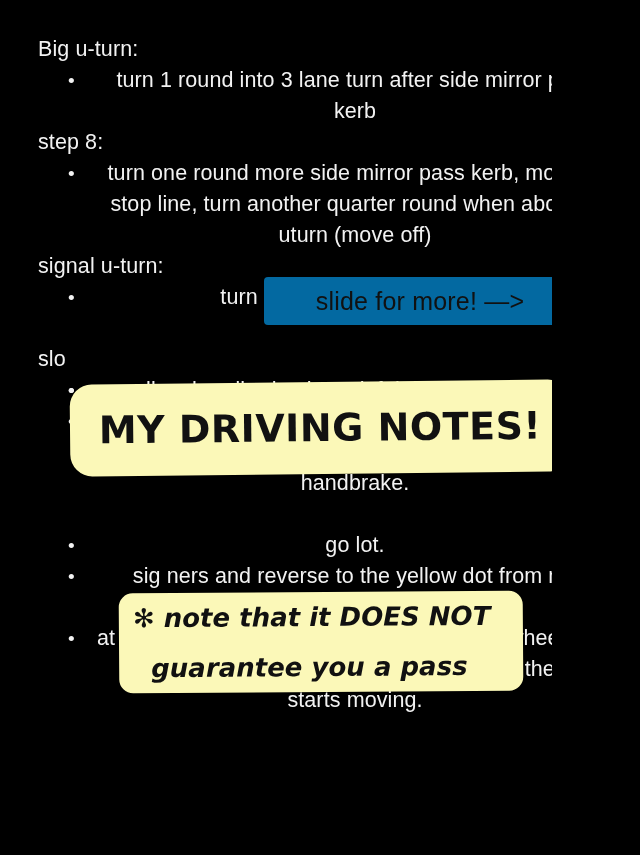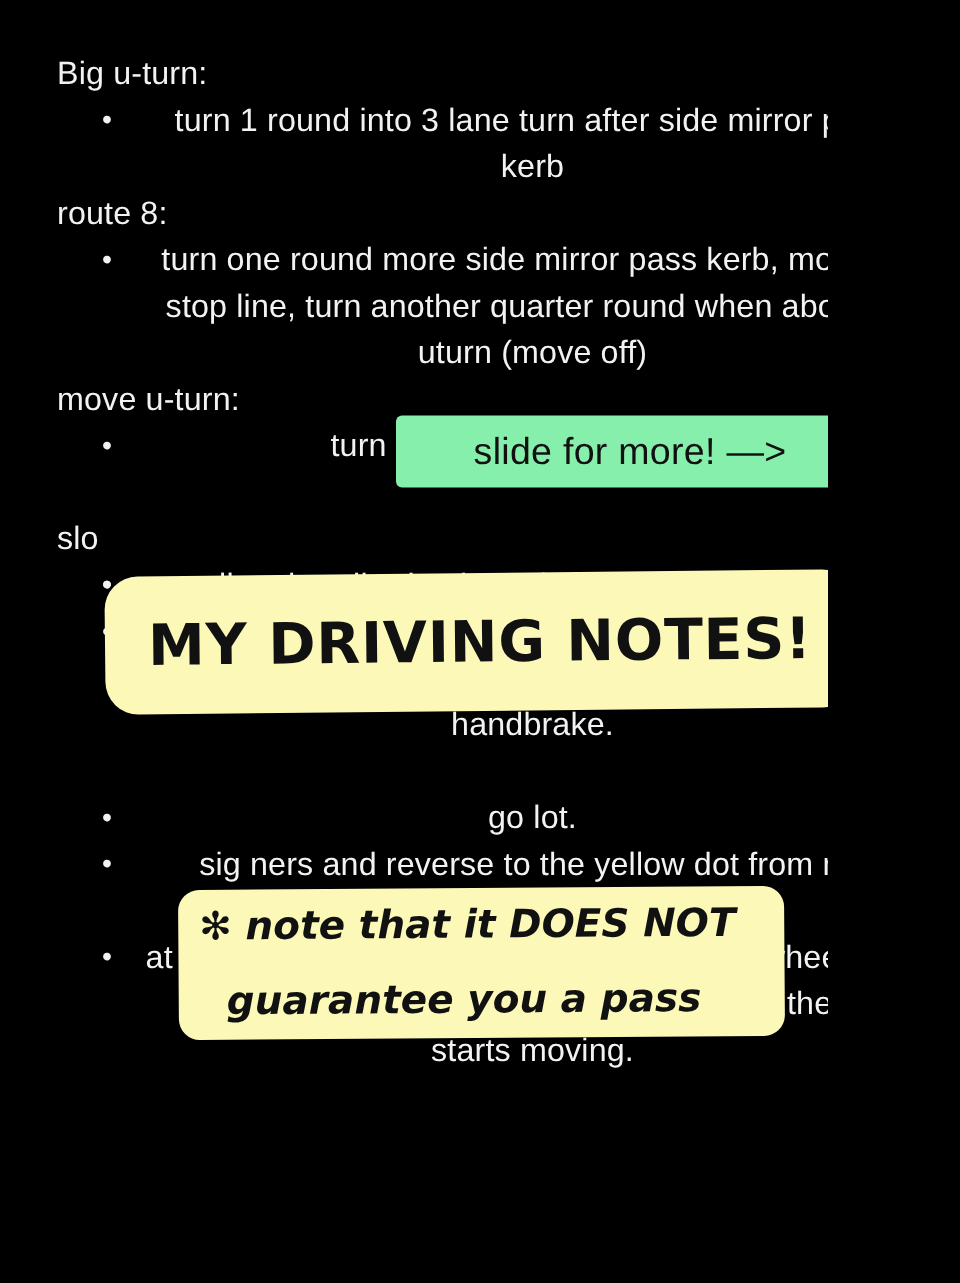--- a/index.html
+++ b/index.html
@@ -66,21 +66,21 @@
     font-family: "DejaVu Sans", sans-serif;
     font-weight: bold;
     color: #111111;
     text-align: center;
   }
   .sticker-pink {
     left: 264px;
     top: 277px;
     width: 312px;
     height: 48px;
-    background: #86efac;
+    background: #0369a1;
     border-radius: 4px;
     font-size: 25px;
     line-height: 48px;
     letter-spacing: 0.2px;
     font-weight: normal;
     font-family: "Liberation Sans", sans-serif;
   }
   .sticker-title {
     left: 70px;
     top: 382px;
@@ -134,26 +134,26 @@
 
 <div class="page">
 
   <div class="notes">
 
     <p class="heading">Big u-turn:</p>
     <ul class="bullets">
       <li>turn 1 round into 3 lane turn after side mirror pass kerb</li>
     </ul>
 
-    <p class="heading">route 8:</p>
+    <p class="heading">step 8:</p>
     <ul class="bullets">
       <li>turn one round more side mirror pass kerb, move to stop line, turn another quarter round when about to uturn (move off)</li>
     </ul>
 
-    <p class="heading">move u-turn:</p>
+    <p class="heading">signal u-turn:</p>
     <ul class="bullets">
       <li>turn 1.5 rounds in pass kerb</li>
     </ul>
 
     <div class="spacer"></div>
 
     <p class="heading">slo</p>
     <ul class="bullets">
       <li></li>
       <li>pull up handbrake, keep left hand on handbrake.</li>

